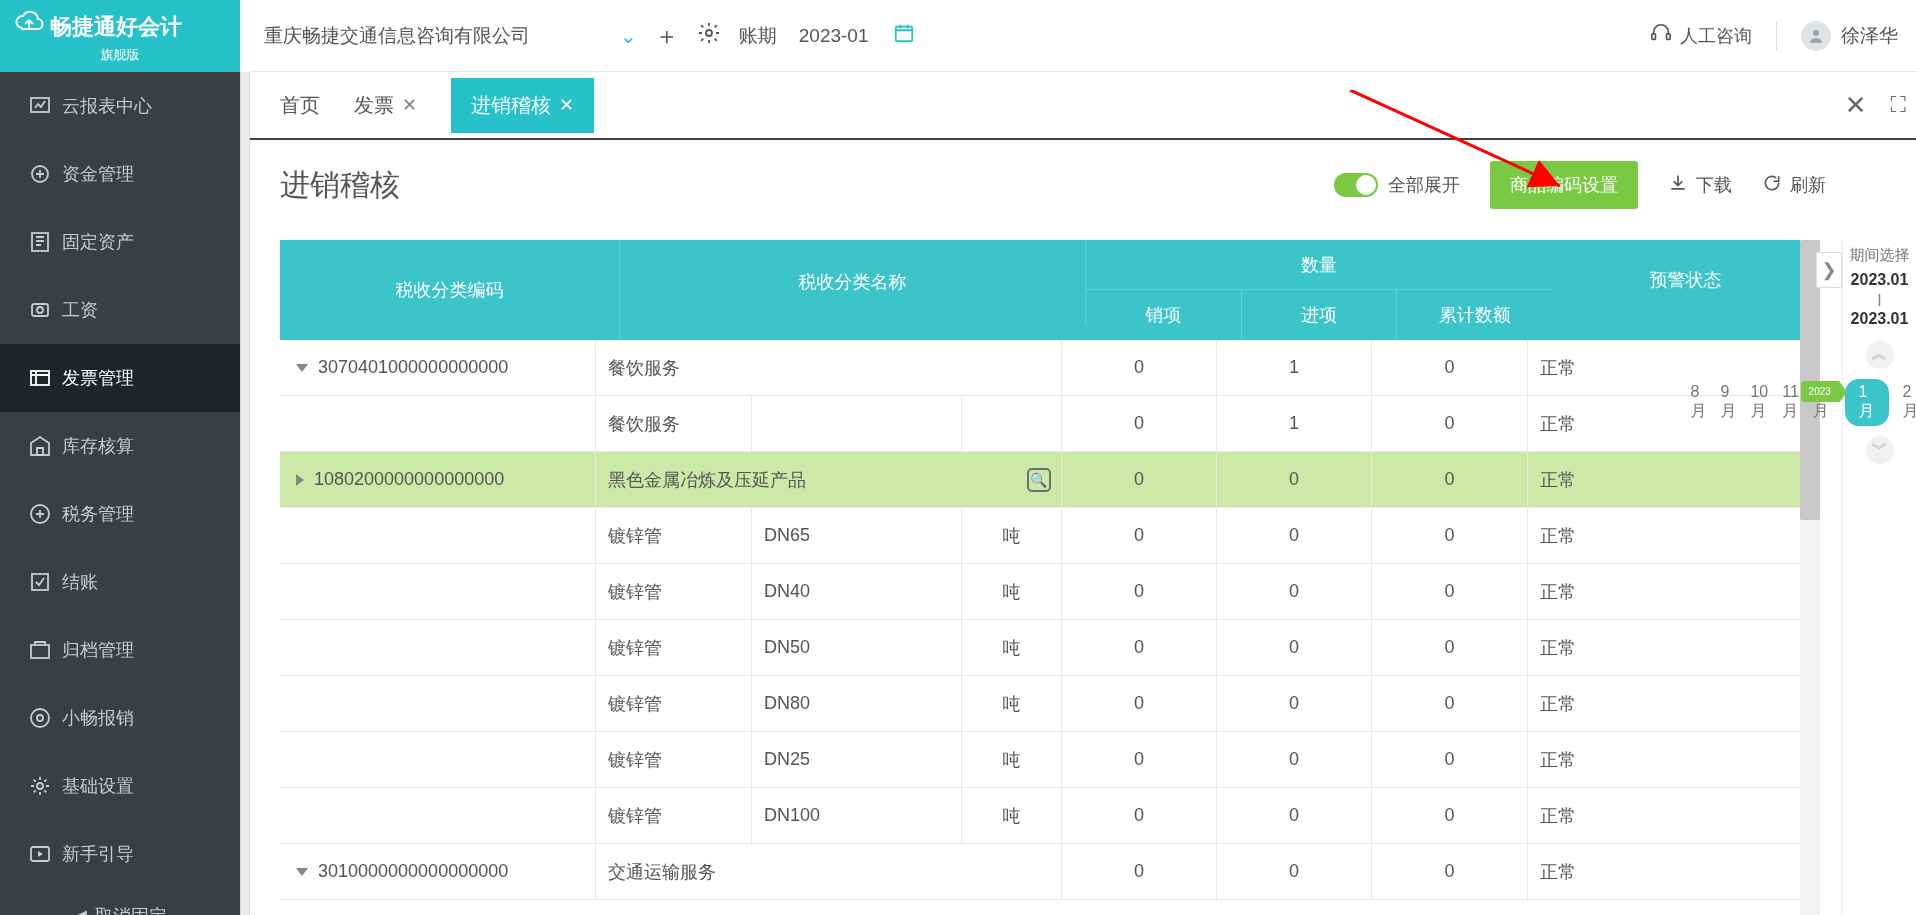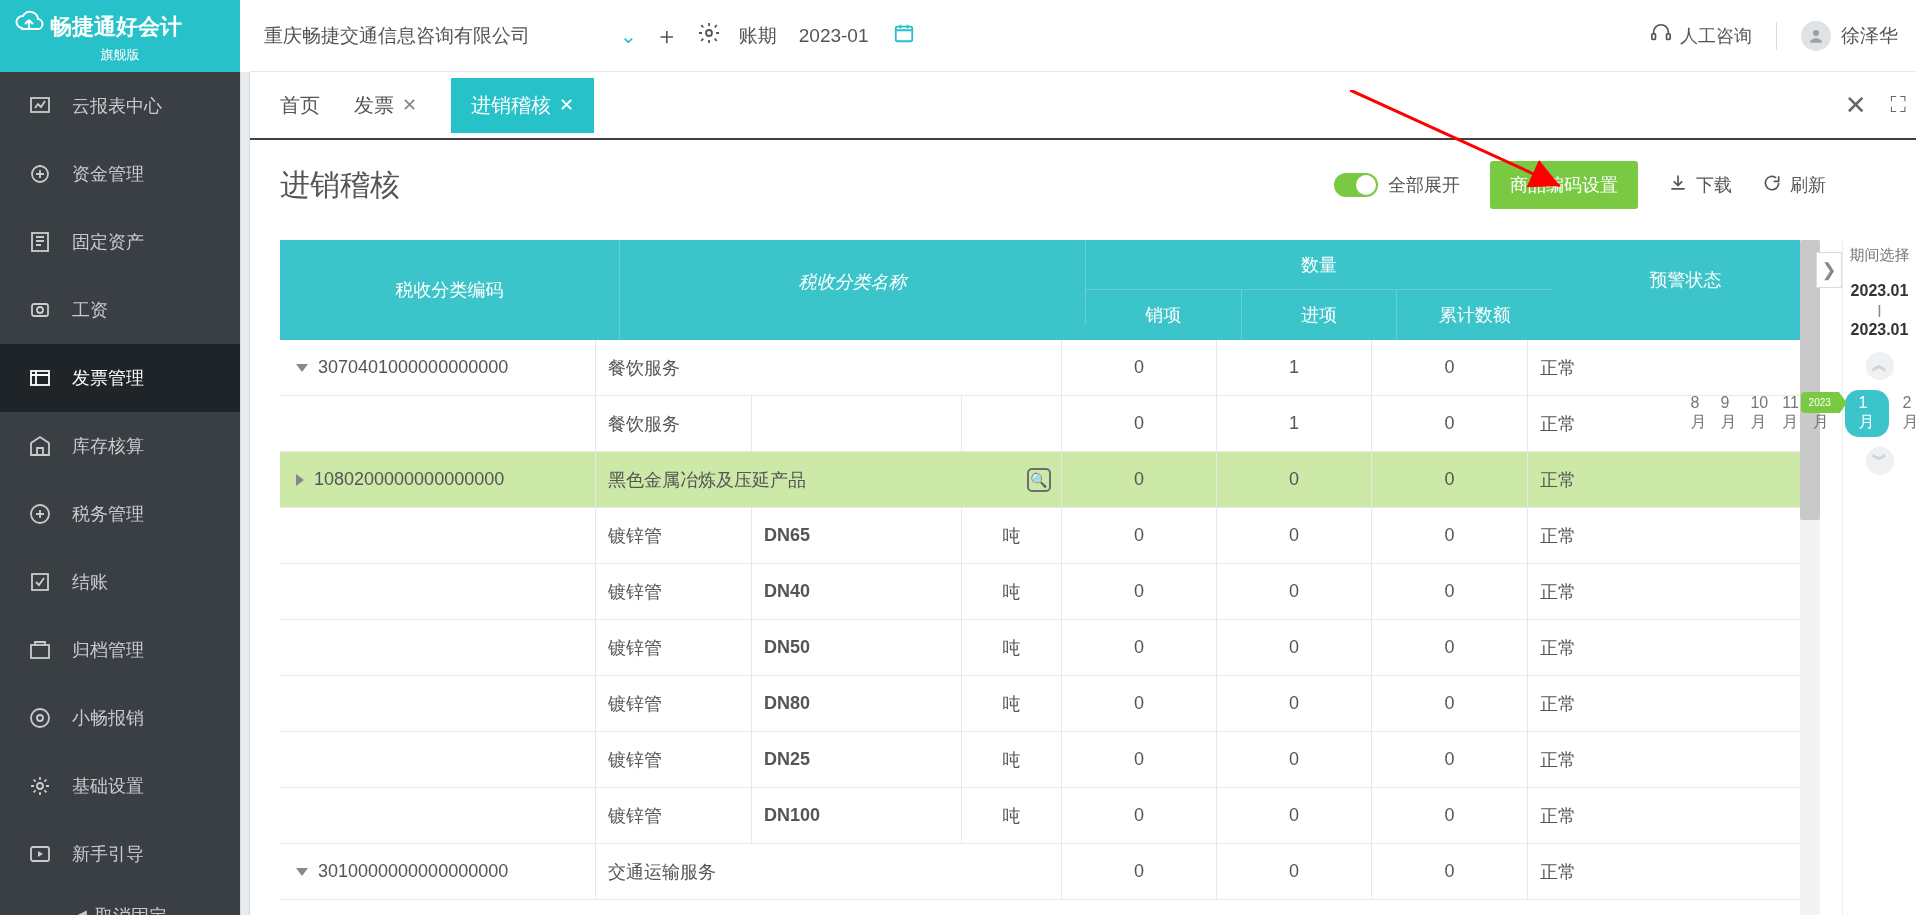--- a/index.html
+++ b/index.html
@@ -4,21 +4,21 @@
 <style>
 * { margin:0; padding:0; box-sizing:border-box; font-family:"Microsoft YaHei","PingFang SC",Arial,sans-serif; }
 body { background:#fff; overflow:hidden; width:1916px; height:915px; position:relative; }
 
 
 .sidebar { position:absolute; left:0; top:0; width:240px; height:915px; background:#3a3f44; color:#fff; }
 .logo-box { background:#26c1c9; height:72px; padding:10px 14px; color:#fff; }
 .logo-main { display:flex; align-items:center; gap:6px; font-size:22px; font-weight:600; }
 .logo-sub { font-size:13px; text-align:center; margin-top:2px; }
 .nav-list { list-style:none; }
-.nav-item { display:flex; align-items:center; gap:20px; height:68px; padding-left:28px; font-size:18px; color:#c8ccd0; cursor:pointer; }
+.nav-item { display:flex; align-items:center; gap:10px; height:68px; padding-left:28px; font-size:18px; color:#c8ccd0; cursor:pointer; }
 .nav-item.active { background:#1f2428; color:#fff; }
 .nav-item .ic { width:24px; height:24px; display:flex; align-items:center; justify-content:center; }
 .pin-row { display:flex; align-items:center; justify-content:center; gap:8px; height:56px; font-size:18px; color:#c8ccd0; cursor:pointer; }
 
 .drag-handle { position:absolute; left:240px; top:72px; width:10px; height:843px; background:#e9ecef; border-left:1px solid #d6d9dc; border-right:1px solid #d6d9dc; }
 
 
 .topbar { position:absolute; left:250px; top:0; right:0; height:72px; display:flex; align-items:center; justify-content:space-between; padding:0 18px 0 14px; border-bottom:1px solid #e8e8e8; }
 .tb-left { display:flex; align-items:center; gap:18px; }
 .company-select { display:flex; align-items:center; gap:90px; font-size:19px; color:#555; }
@@ -54,52 +54,52 @@
 .action-link { display:flex; align-items:center; gap:8px; font-size:18px; color:#555; cursor:pointer; }
 
 
 .arrow-svg { position:absolute; left:1350px; top:90px; pointer-events:none; }
 
 
 .table-wrap { position:absolute; left:280px; top:240px; width:1540px; bottom:0; }
 .thead { display:flex; background:#3cc4cb; color:#fff; font-size:18px; }
 .th { display:flex; align-items:center; justify-content:center; border-right:1px solid #62d0d5; }
 .th-code { width:340px; height:100px; }
-.th-name { width:466px; height:84px;font-style:italic; }
+.th-name { width:466px; height:84px; }
 .th-qty-group { width:466px; display:flex; flex-direction:column; }
 .th-qty-top { height:50px; display:flex; align-items:center; justify-content:center; border-bottom:1px solid #62d0d5; }
 .th-qty-sub { display:flex; height:50px; }
 .th-qty-sub > div { flex:1; display:flex; align-items:center; justify-content:center; border-right:1px solid #62d0d5; }
 .th-qty-sub > div:last-child { border-right:none; }
 .th-warn { flex:1; height:80px; }
 
 .tbody { }
 .row { display:flex; height:56px; align-items:stretch; border-bottom:1px solid #e8e8e8; font-size:18px; color:#555; }
 .row.hl { background:#cde9a8; }
 .cell { display:flex; align-items:center; border-right:1px solid #e8e8e8; }
 .c-code { width:316px; padding-left:16px; gap:10px; }
 .c-name { width:466px; }
 .c-name-a { width:156px; padding-left:12px; }
-.c-name-b { width:210px; display:flex; align-items:center; justify-content:flex-start; padding-left:12px;font-weight:bold; }
+.c-name-b { width:210px; display:flex; align-items:center; justify-content:flex-start; padding-left:12px; }
 .c-name-c { width:100px; display:flex; align-items:center; justify-content:center; }
 .c-q { width:155px; justify-content:center; }
 .c-q.last { width:156px; }
 .c-warn { flex:1; padding-left:12px; border-right:none; }
 .caret { width:0; height:0; display:inline-block; }
 .caret.down { border-left:6px solid transparent; border-right:6px solid transparent; border-top:8px solid #888; }
 .caret.right { border-top:6px solid transparent; border-bottom:6px solid transparent; border-left:8px solid #888; }
 .mag { width:24px; height:24px; border:2px solid #6a6f73; border-radius:5px; display:flex; align-items:center; justify-content:center; font-size:14px; color:#6a6f73; margin-left:auto; margin-right:10px; }
 .scroll-y { position:absolute; right:0; top:0; width:20px; bottom:0; background:#f3f3f3; }
 .scroll-thumb { position:absolute; top:0; width:20px; height:280px; background:#c9c9c9; border-radius:2px; }
 
 
 .rail-toggle { position:absolute; right:74px; top:252px; width:26px; height:36px; background:#fff; border:1px solid #dcdcdc; display:flex; align-items:center; justify-content:center; color:#888; font-size:18px; }
 .date-rail { position:absolute; right:0; top:240px; width:74px; bottom:0; background:#fff; border-left:1px solid #eee; display:flex; flex-direction:column; align-items:center; font-size:16px; color:#777; }
 .rail-title { font-size:15px; color:#777; margin-top:6px; }
-.rail-range { font-weight:700; color:#333; margin-top:15px; line-height:1.4; text-align:center; }
+.rail-range { font-weight:700; color:#333; margin-top:4px; line-height:1.4; text-align:center; }
 .rail-range .mid { font-size:12px; color:#888; }
 .rail-up,.rail-down { width:28px; height:28px; border-radius:50%; background:#eef0f2; color:#b9bdc1; display:flex; align-items:center; justify-content:center; margin:10px 0; cursor:pointer; }
 .rail-months { display:flex; flex-direction:row; gap:14px; align-items:center; }
 .rail-months .m { cursor:pointer; }
 .rail-months .m.on { background:#3cc4cb; color:#fff; padding:4px 14px; border-radius:14px; position:relative; }
 .year-badge { position:absolute; left:-44px; top:2px; background:#7ac943; color:#fff; font-size:10px; padding:5px 8px; border-radius:4px 0 0 4px; }
 .year-badge::after { content:""; position:absolute; right:-8px; top:0; width:0; height:0; border-top:11px solid transparent; border-bottom:11px solid transparent; border-left:8px solid #7ac943; }
 
 svg.ic-svg { width:24px; height:24px; stroke:#c8ccd0; fill:none; stroke-width:1.8; }
 .nav-item.active svg.ic-svg { stroke:#fff; }

